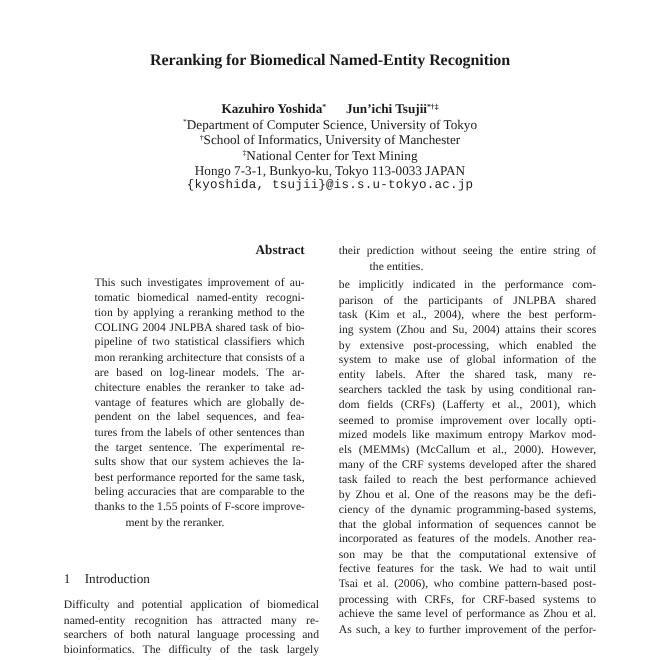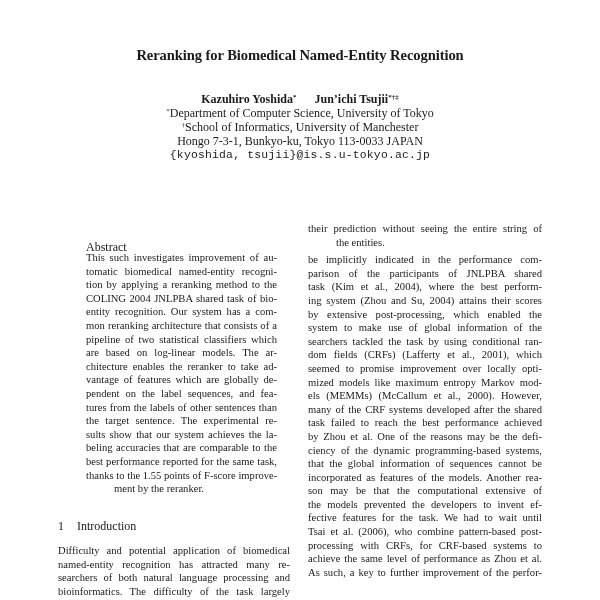--- a/index.html
+++ b/index.html
@@ -12,64 +12,64 @@
   .authors-block .line { height: 14px; line-height: 14px; font-size: 12px; white-space: nowrap; }
   .authors-block .names { font-weight: bold; }
   .authors-block .names .gap { display: inline-block; width: 18px; }
   .authors-block sup { font-size: 7px; vertical-align: 4px; line-height: 0; }
   .authors-block .email { font-family: "Liberation Mono", "DejaVu Sans Mono", monospace; font-size: 11.4px; letter-spacing: 0.2px; }
   .col { position: absolute; }
   .col .ln { height: 13.6px; line-height: 13.6px; font-size: 10.6px; white-space: nowrap;
              text-align: justify; text-align-last: justify; overflow: hidden; }
   .col .ln.last { text-align-last: left; margin-left: 28px; }
   .col .ln.indent { padding-left: 12px; }
-  .abstract-head { position: absolute; left: 86px; width: 191px; top: 240px; text-align: left;
-                   font-weight: normal; font-size: 12px; }
+  .abstract-head { position: absolute; left: 86px; width: 191px; top: 220px; text-align: right;
+                   font-weight: bold; font-size: 12px; }
   .abstract { left: 86px; width: 191px; top: 251px; }
   .section-head { position: absolute; left: 58px; top: 519px; font-weight: normal; font-size: 12px; }
   .section-head .num { display: inline-block; width: 19px; }
   .intro { left: 58px; width: 232px; top: 544px; }
   .right { left: 308px; width: 234px; top: 222px; }
   .pgap { height: 4px; }
 </style>
 </head>
 <body>
 
 <div class="page">
 
   <div class="title">Reranking for Biomedical Named-Entity Recognition</div>
 
   <div class="authors-block">
     <div class="line names">
       <span>Kazuhiro Yoshida</span><sup>*</sup><span class="gap"></span><span>Jun’ichi Tsujii</span><sup>*†‡</sup>
     </div>
     <div class="line"><sup>*</sup><span>Department of Computer Science, University of Tokyo</span></div>
     <div class="line"><sup>†</sup><span>School of Informatics, University of Manchester</span></div>
+    <div class="line"><sup>‡</sup><span>National Center for Text Mining</span></div>
     <div class="line">Hongo 7-3-1, Bunkyo-ku, Tokyo 113-0033 JAPAN</div>
     <div class="line email">{kyoshida, tsujii}@is.s.u-tokyo.ac.jp</div>
   </div>
 
   <div class="abstract-head">Abstract</div>
   <div class="col abstract">
     <div class="ln">This such investigates improvement of au-</div>
     <div class="ln">tomatic biomedical named-entity recogni-</div>
     <div class="ln">tion by applying a reranking method to the</div>
     <div class="ln">COLING 2004 JNLPBA shared task of bio-</div>
-    <div class="ln">entity recognition. Our system has a com-</div>
+    <div class="ln">pipeline of two statistical classifiers which</div>
     <div class="ln">mon reranking architecture that consists of a</div>
-    <div class="ln">pipeline of two statistical classifiers which</div>
     <div class="ln">are based on log-linear models. The ar-</div>
     <div class="ln">chitecture enables the reranker to take ad-</div>
     <div class="ln">vantage of features which are globally de-</div>
     <div class="ln">pendent on the label sequences, and fea-</div>
     <div class="ln">tures from the labels of other sentences than</div>
     <div class="ln">the target sentence. The experimental re-</div>
     <div class="ln">sults show that our system achieves the la-</div>
+    <div class="ln">best performance reported for the same task,</div>
     <div class="ln">beling accuracies that are comparable to the</div>
-    <div class="ln">best performance reported for the same task,</div>
     <div class="ln">thanks to the 1.55 points of F-score improve-</div>
     <div class="ln last">ment by the reranker.</div>
   </div>
 
   <div class="section-head">
     <span class="num">1</span><span>Introduction</span>
   </div>
   <div class="col intro">
     <div class="ln">Difficulty and potential application of biomedical</div>
     <div class="ln">named-entity recognition has attracted many re-</div>
@@ -82,33 +82,33 @@
   <div class="col right">
     <div class="ln">their prediction without seeing the entire string of</div>
     <div class="ln last">the entities.</div>
     <div class="pgap"></div>
     <div class="ln">be implicitly indicated in the performance com-</div>
     <div class="ln">parison of the participants of JNLPBA shared</div>
     <div class="ln">task (Kim et al., 2004), where the best perform-</div>
     <div class="ln">ing system (Zhou and Su, 2004) attains their scores</div>
     <div class="ln">by extensive post-processing, which enabled the</div>
     <div class="ln">system to make use of global information of the</div>
+    <div class="ln">entity labels. After the shared task, many re-</div>
     <div class="ln">searchers tackled the task by using conditional ran-</div>
     <div class="ln">dom fields (CRFs) (Lafferty et al., 2001), which</div>
     <div class="ln">seemed to promise improvement over locally opti-</div>
     <div class="ln">mized models like maximum entropy Markov mod-</div>
     <div class="ln">els (MEMMs) (McCallum et al., 2000). However,</div>
     <div class="ln">many of the CRF systems developed after the shared</div>
     <div class="ln">task failed to reach the best performance achieved</div>
     <div class="ln">by Zhou et al. One of the reasons may be the defi-</div>
     <div class="ln">ciency of the dynamic programming-based systems,</div>
     <div class="ln">that the global information of sequences cannot be</div>
     <div class="ln">incorporated as features of the models. Another rea-</div>
     <div class="ln">son may be that the computational extensive of</div>
-    <div class="ln">the models prevented the developers to invent ef-</div>
     <div class="ln">fective features for the task. We had to wait until</div>
     <div class="ln">Tsai et al. (2006), who combine pattern-based post-</div>
     <div class="ln">processing with CRFs, for CRF-based systems to</div>
     <div class="ln">achieve the same level of performance as Zhou et al.</div>
     <div class="ln">As such, a key to further improvement of the perfor-</div>
   </div>
 
 </div>
 
 </body></html>

